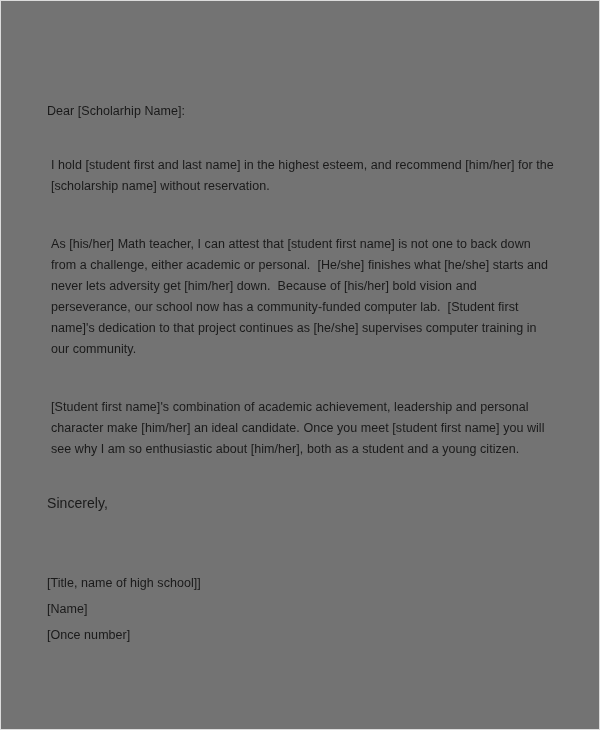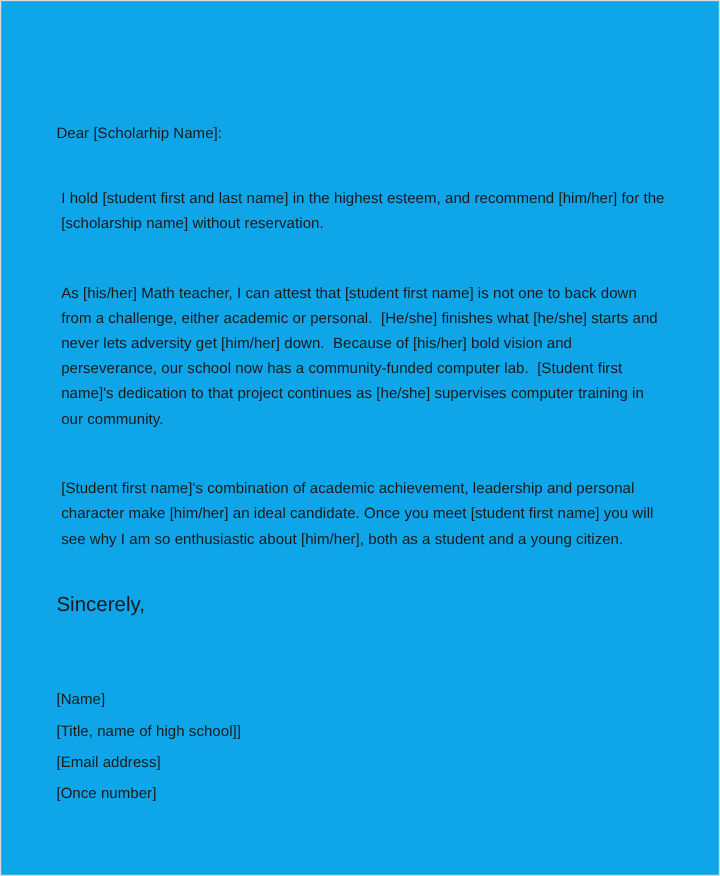--- a/index.html
+++ b/index.html
@@ -5,21 +5,21 @@
   html, body {
     margin: 0;
     padding: 0;
     background: #ffffff;
   }
 
   .page {
     position: relative;
     width: 600px;
     height: 730px;
-    background: #0ea5e9;
+    background: #737373;
     border: 1px solid #dcdcdc;
     box-sizing: border-box;
     overflow: hidden;
     font-family: "Liberation Sans", sans-serif;
   }
 
   .letter-body {
     position: absolute;
     left: 46px;
     top: 100px;
@@ -42,21 +42,21 @@
     margin: 4px;
     white-space: pre-wrap;
   }
 
   .gap-salutation-to-body { height: 29px; }
   .gap-paragraph { height: 29px; }
   .gap-before-closing { height: 29px; }
   .gap-closing-to-signature { height: 56px; }
 
   .closing {
-    font-size: 17px;
+    font-size: 14px;
     line-height: 21px;
     color: #1a1a1a;
     letter-spacing: 0.05px;
     margin: 0;
   }
 
   .signature-block {
     margin: 0;
   }
 
@@ -88,20 +88,19 @@
 
     <p class="paragraph">[Student first name]'s combination of academic achievement, leadership and personal character make [him/her] an ideal candidate. Once you meet [student first name] you will see why I am so enthusiastic about [him/her], both as a student and a young citizen.</p>
 
     <div class="gap-before-closing"></div>
 
     <p class="closing">Sincerely,</p>
 
     <div class="gap-closing-to-signature"></div>
 
     <div class="signature-block">
+      <p class="signature-line">[Title, name of high school]]</p>
       <p class="signature-line">[Name]</p>
-      <p class="signature-line">[Title, name of high school]]</p>
-      <p class="signature-line">[Email address]</p>
       <p class="signature-line">[Once number]</p>
     </div>
 
   </div>
 </div>
 
 </body></html>

